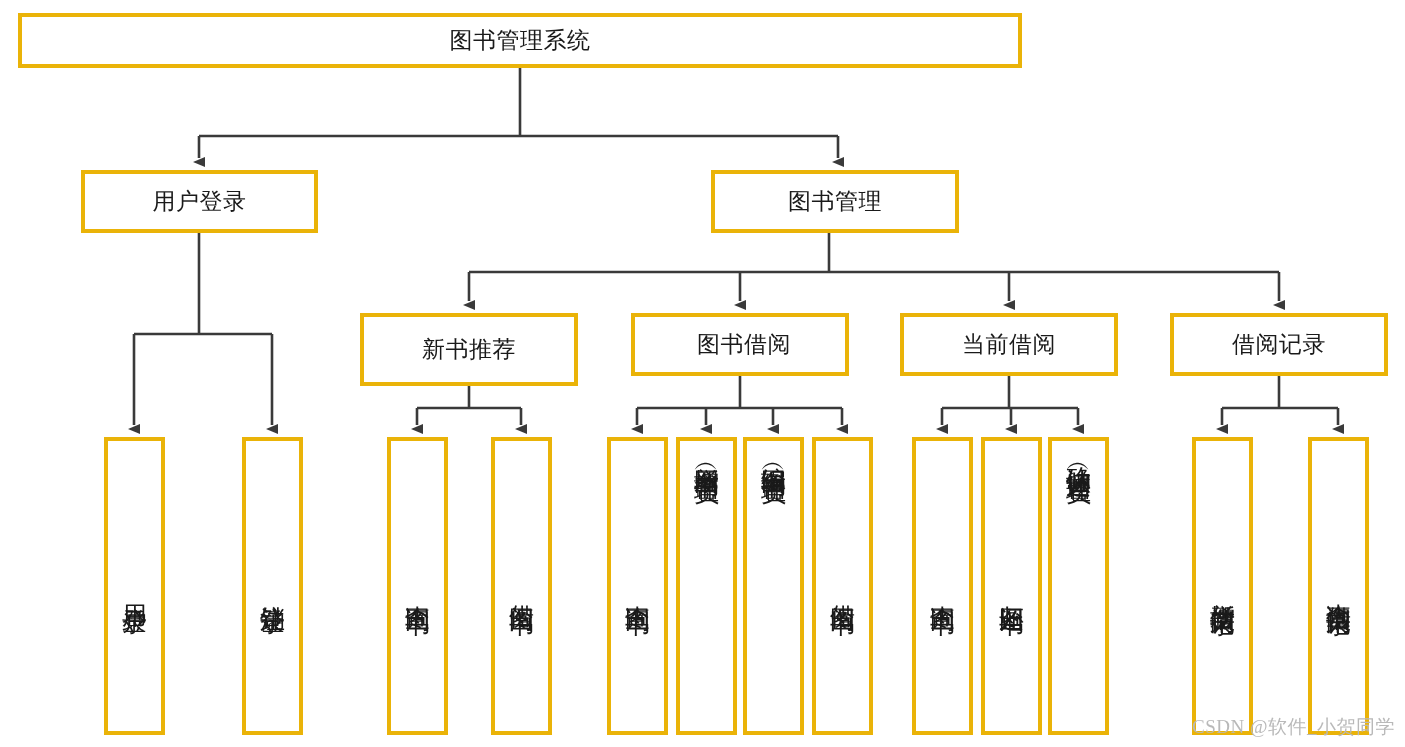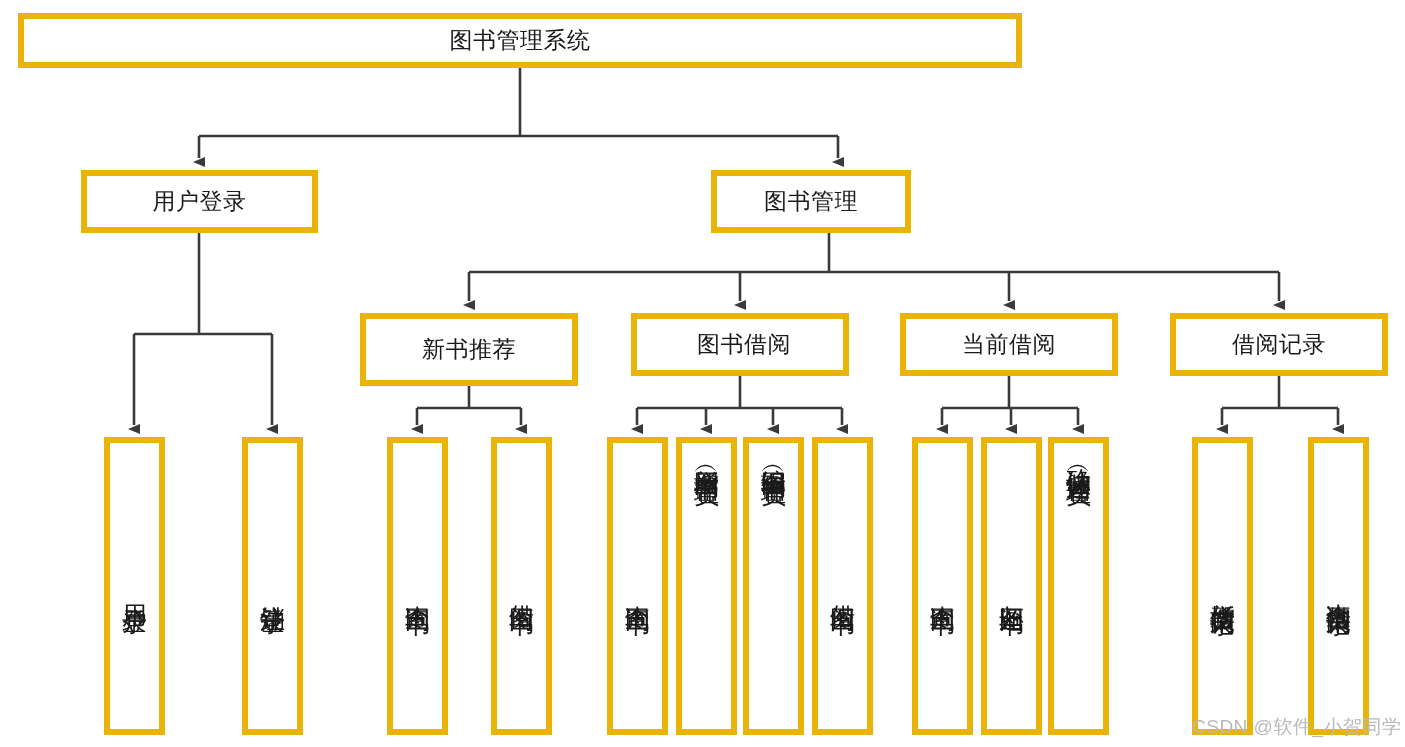--- a/index.html
+++ b/index.html
@@ -22,21 +22,21 @@
     left: 0;
     top: 0;
     width: 1405px;
     height: 747px;
     pointer-events: none;
   }
   .node {
     position: absolute;
     box-sizing: border-box;
     background: #ffffff;
-    border: 6px solid #eab308;
+    border: 4px solid #eab308;
     display: flex;
     align-items: center;
     justify-content: center;
     color: #1a1a1a;
   }
   .node .lbl {
     display: block;
     text-align: center;
     line-height: 1.12;
     letter-spacing: 0.5px;
@@ -62,21 +62,21 @@
   }
   .node.vert.mid .lbl {
     align-self: center;
   }
   .watermark {
     position: absolute;
     font-size: 19px;
     color: #b9b9b9;
     white-space: nowrap;
     letter-spacing: 0.5px;
-    font-family: Liberation Sans, sans-serif;
+    font-family: Liberation Serif, serif;
     text-align: right;
   }
 </style>
 </head>
 <body>
 
 <div id="canvas">
 
   <svg id="wires" viewBox="0 0 1405 747" xmlns="http://www.w3.org/2000/svg">
     <defs>
@@ -128,21 +128,21 @@
     </g>
   </svg>
 
   <div class="node root horiz" style="left:18px; top:13px; width:1004px; height:55px;">
     <span class="lbl">图书管理系统</span>
   </div>
 
   <div class="node horiz" style="left:81px; top:170px; width:237px; height:63px;">
     <span class="lbl">用户登录</span>
   </div>
-  <div class="node horiz" style="left:711px; top:170px; width:200px; height:63px;">
+  <div class="node horiz" style="left:711px; top:170px; width:248px; height:63px;">
     <span class="lbl">图书管理</span>
   </div>
 
   <div class="node horiz" style="left:360px; top:313px; width:218px; height:73px;">
     <span class="lbl">新书推荐</span>
   </div>
   <div class="node horiz" style="left:631px; top:313px; width:218px; height:63px;padding-left:8px;">
     <span class="lbl">图书借阅</span>
   </div>
   <div class="node horiz" style="left:1170px; top:313px; width:218px; height:63px;">

